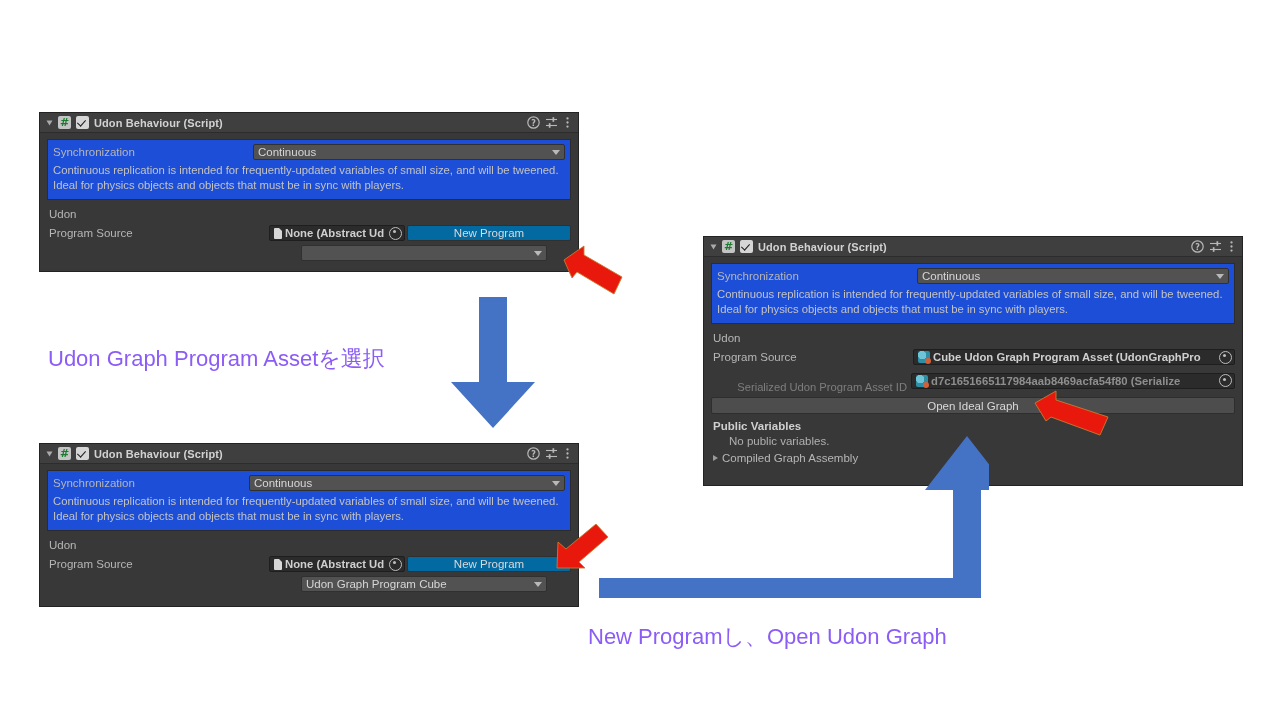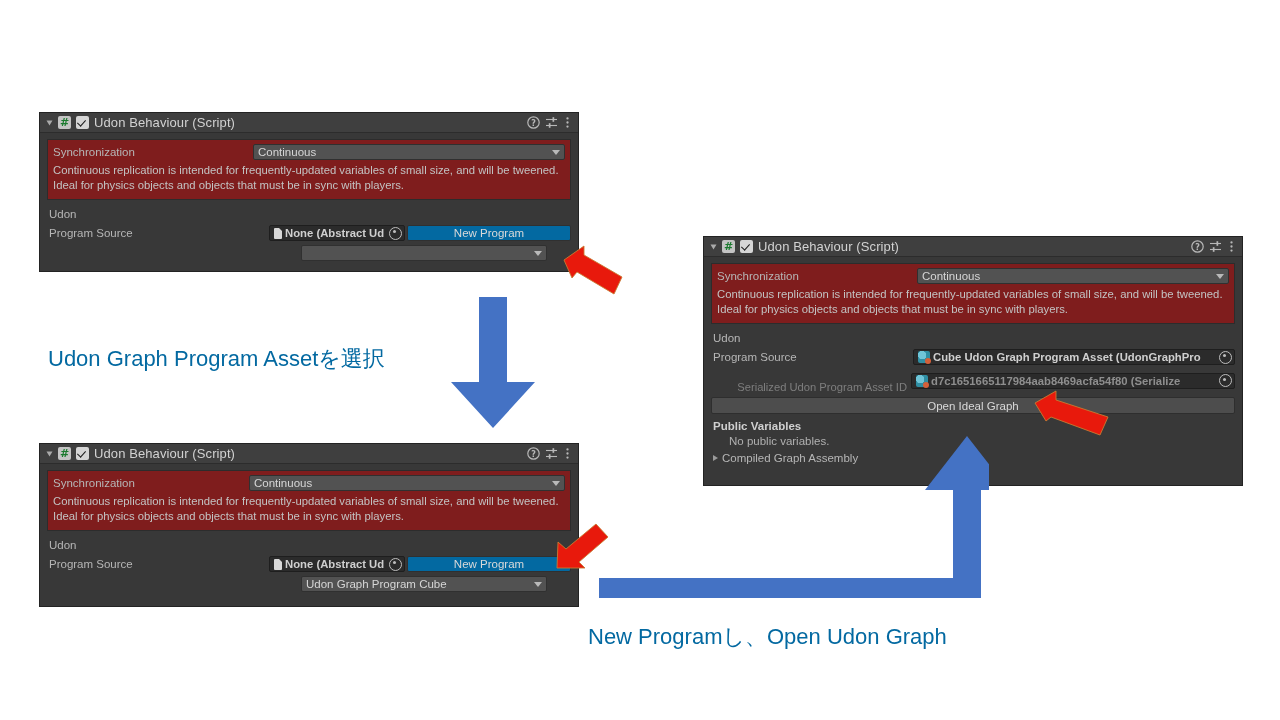--- a/index.html
+++ b/index.html
@@ -25,28 +25,28 @@
     color:#1a7a2e;font-size:11px;font-weight:bold;line-height:13px;text-align:center;
     font-family:"DejaVu Sans",sans-serif;
   }
   .chk{
     width:13px;height:13px;background:#d6d6d6;border-radius:2px;flex:0 0 auto;position:relative;
   }
   .chk::after{
     content:"";position:absolute;left:3px;top:2px;width:4px;height:7px;
     border:solid #1c1c1c;border-width:0 1.8px 1.8px 0;transform:rotate(42deg);
   }
-  .pnl-title{color:#d2d2d2;font-size:13px;font-weight:normal;white-space:nowrap;letter-spacing:.1px;}
+  .pnl-title{color:#d2d2d2;font-size:11px;font-weight:bold;white-space:nowrap;letter-spacing:.1px;}
   .hdr-spacer{flex:1 1 auto;}
   .hdr-ico{flex:0 0 auto;display:block;}
 
   .pnl-body{padding:6px 7px 0 7px;}
 
   .helpbox{
-    border:1px solid #2c2c2c;background:#7f1d1d;padding:4px 5px 6px 5px;margin-bottom:8px;
+    border:1px solid #2c2c2c;background:#1d4ed8;padding:4px 5px 6px 5px;margin-bottom:8px;
   }
   .row{display:flex;align-items:center;}
   .sync-row{margin-bottom:3px;}
   .lbl{color:#b6b6b6;font-size:11.5px;white-space:nowrap;}
   .lbl.dim{color:#7e7e7e;}
   .lbl.bold{color:#d0d0d0;font-weight:bold;}
   .helptext{color:#c3c3c3;font-size:11.3px;line-height:15px;}
 
   .dropdown{
     background:#525252;border:1px solid #303030;border-radius:2px;height:16px;
@@ -126,21 +126,21 @@
   .udon-ico{
     flex:0 0 auto;width:12px;height:12px;position:relative;border-radius:2px;
     background:radial-gradient(circle at 35% 35%, #6fc5d8 0 38%, #2f8ea3 39% 100%);
   }
   .udon-ico::after{
     content:"";position:absolute;right:-1px;bottom:-1px;width:6px;height:6px;border-radius:50%;
     background:#d4603a;
   }
 
   
-  .caption{position:absolute;color:#0369a1;white-space:nowrap;}
+  .caption{position:absolute;color:#8b5cf6;white-space:nowrap;}
   #cap1{left:48px;top:344px;font-size:22px;}
   #cap2{left:588px;top:622px;font-size:22px;}
 
   
   .arrow{position:absolute;}
 </style>
 </head>
 <body>
 
 <div class="panel bordered" id="panelA">

